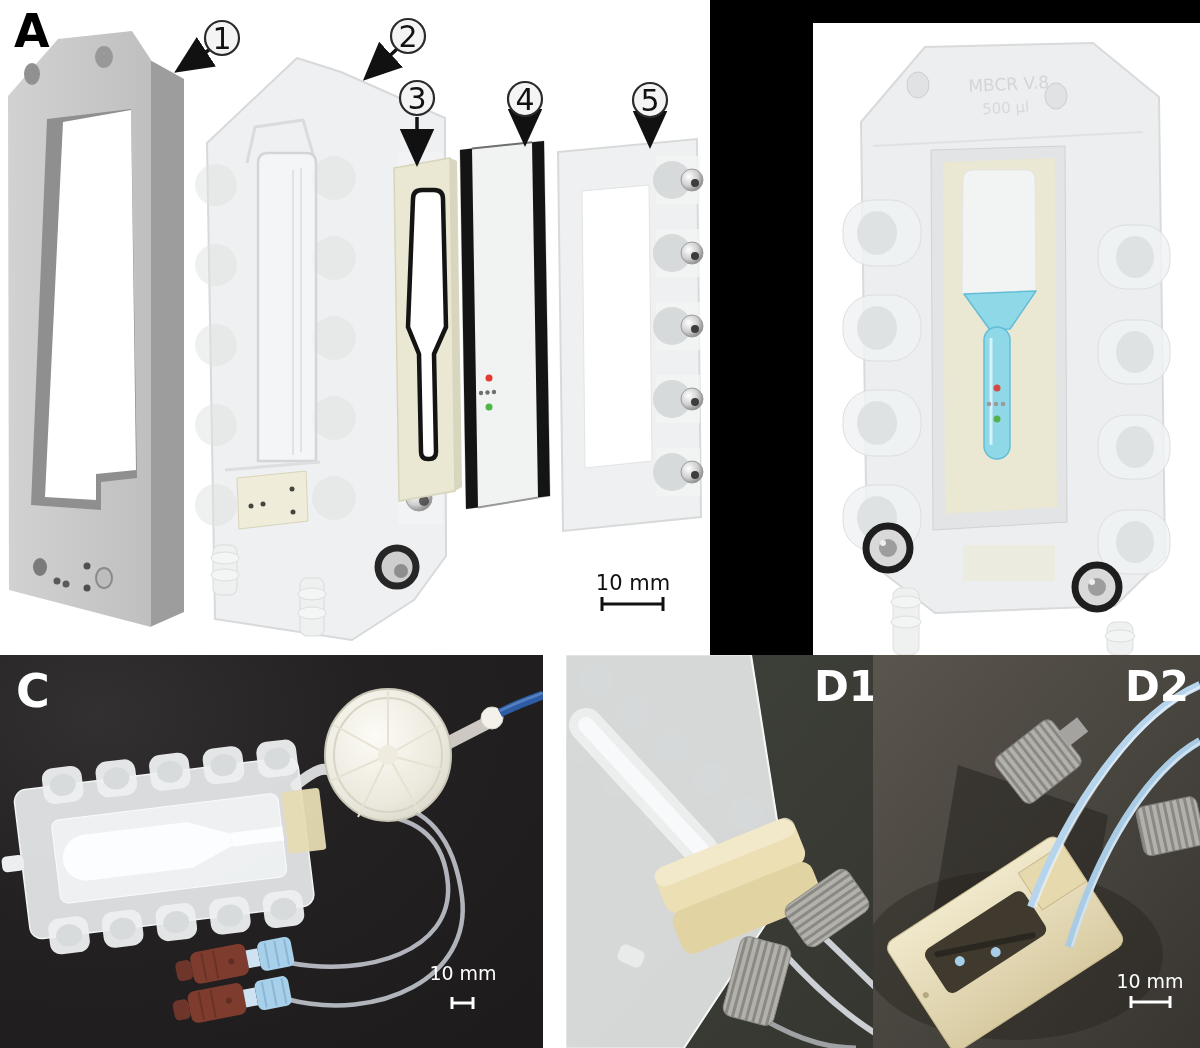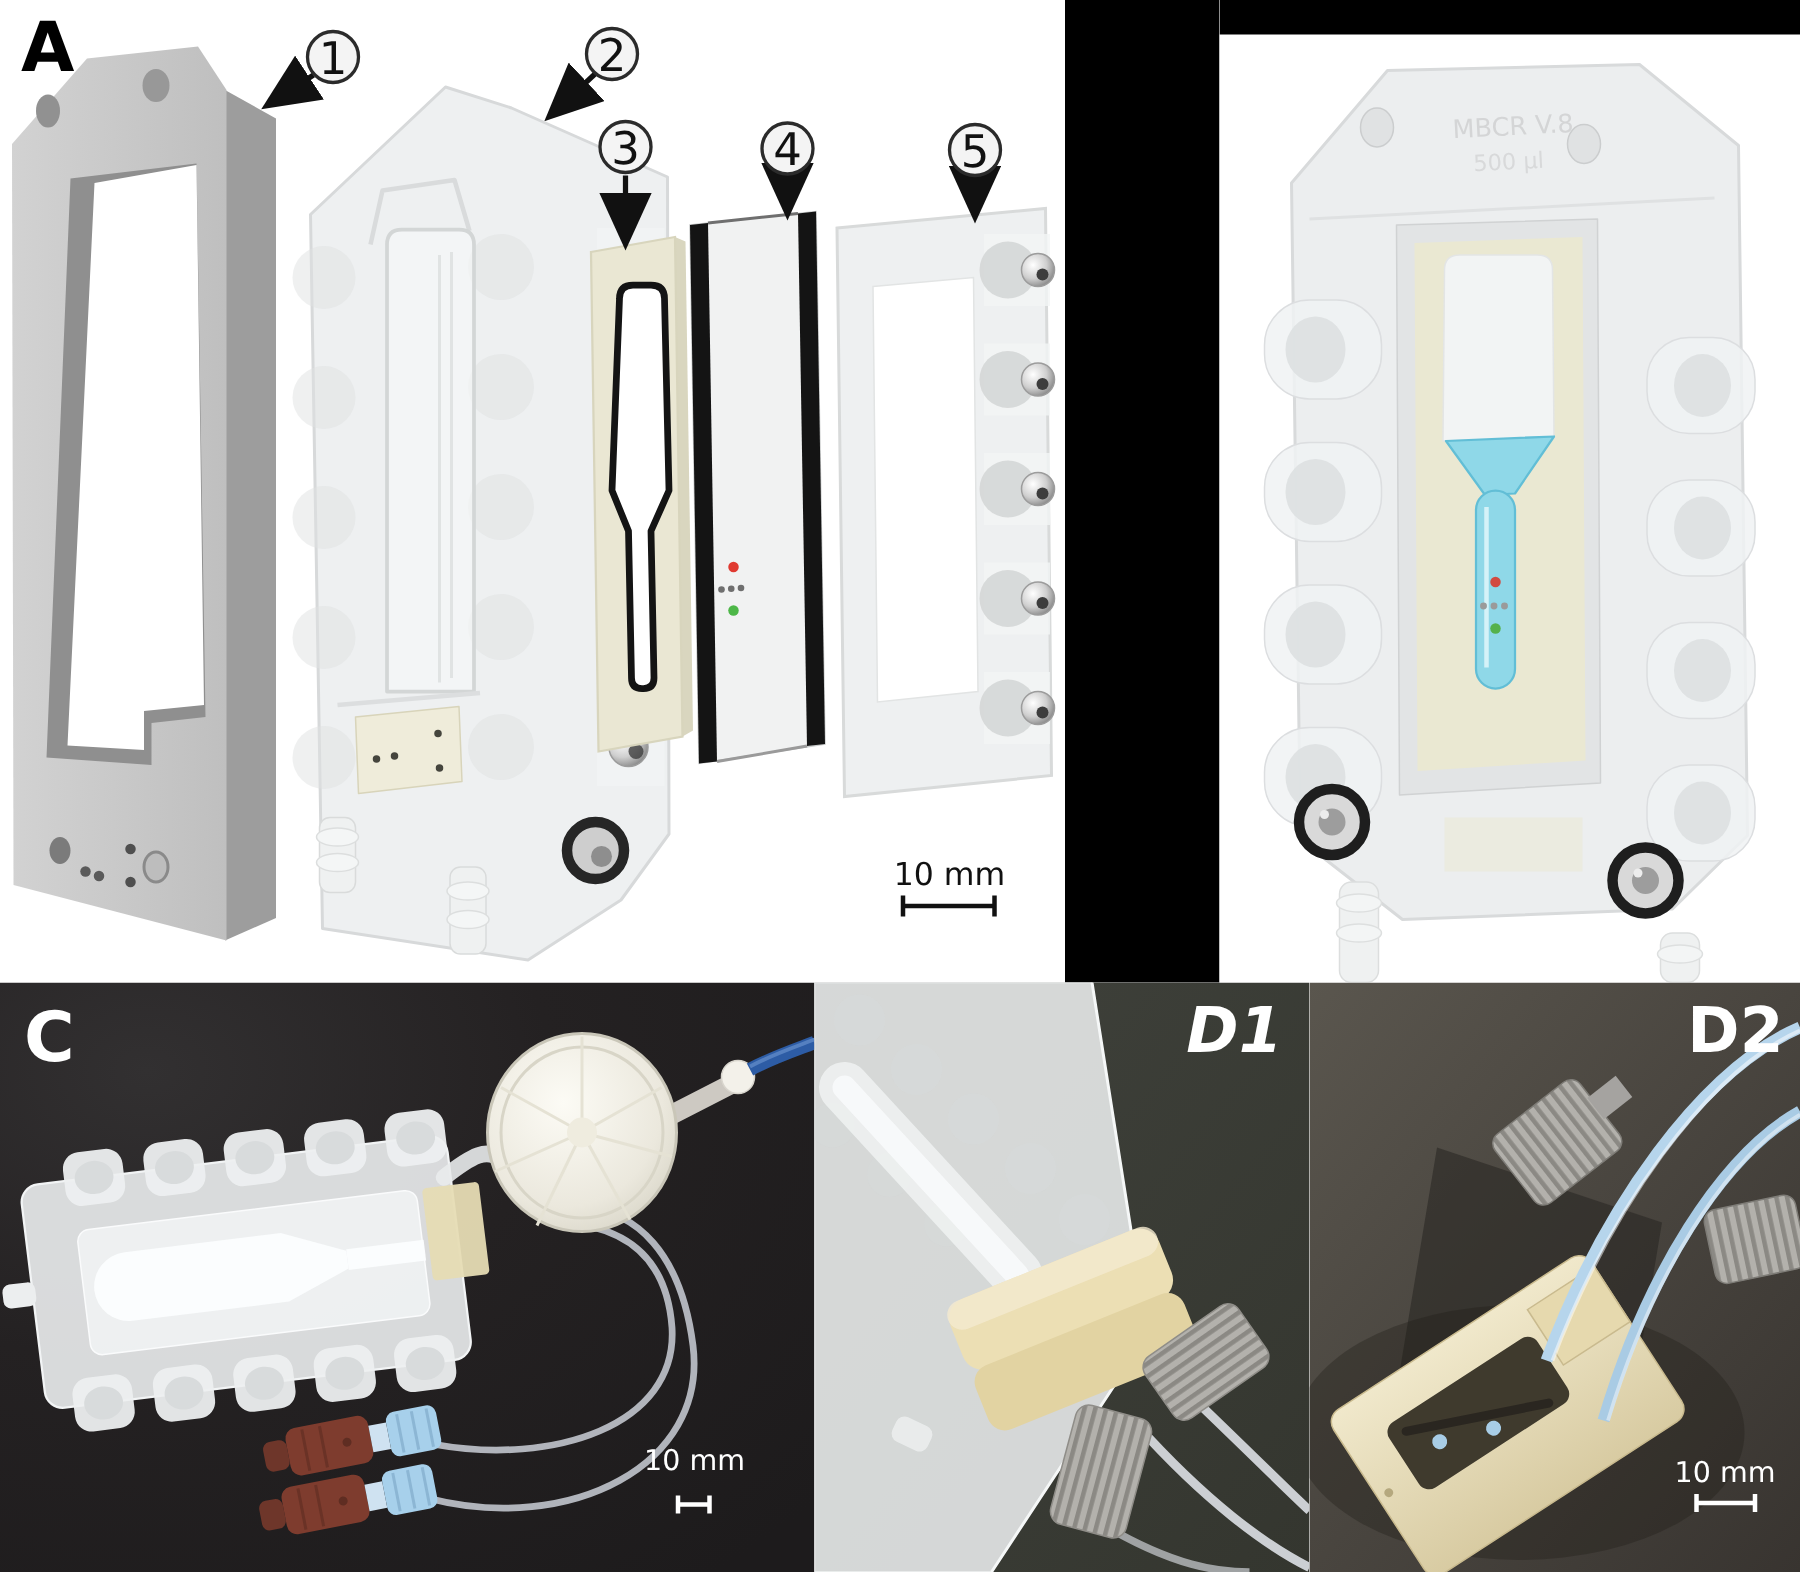--- a/index.html
+++ b/index.html
@@ -424,21 +424,21 @@
     <g>
       <text x="463" y="325" font-size="19" fill="#fff" text-anchor="middle">10 mm</text>
       <line x1="452" y1="348" x2="473" y2="348" stroke="#fff" stroke-width="3"></line>
       <line x1="452" y1="342" x2="452" y2="354" stroke="#fff" stroke-width="3"></line>
       <line x1="473" y1="342" x2="473" y2="354" stroke="#fff" stroke-width="3"></line>
     </g>
     <text x="16" y="52" font-size="46" font-weight="bold" fill="#fff">C</text>
   </svg>
   </div>
 
-  <div class="abs" style="left:543px;top:655px;width:396px;height:393px;font-style:italic;">
+  <div class="abs" style="left:566px;top:655px;width:396px;height:393px;">
   <svg width="330" height="393" viewBox="0 0 330 393">
     <defs>
       <linearGradient id="d1bg" x1="0" y1="0" x2="1" y2="1">
         <stop offset="0" stop-color="#40423c"></stop>
             <stop offset="1" stop-color="#34362f"></stop>
       </linearGradient>
       <linearGradient id="cgrad" x1="0" y1="0" x2="0" y2="1">
         <stop offset="0" stop-color="#f0e9cd"></stop>
             <stop offset="1" stop-color="#dccfa4"></stop>
       </linearGradient>

